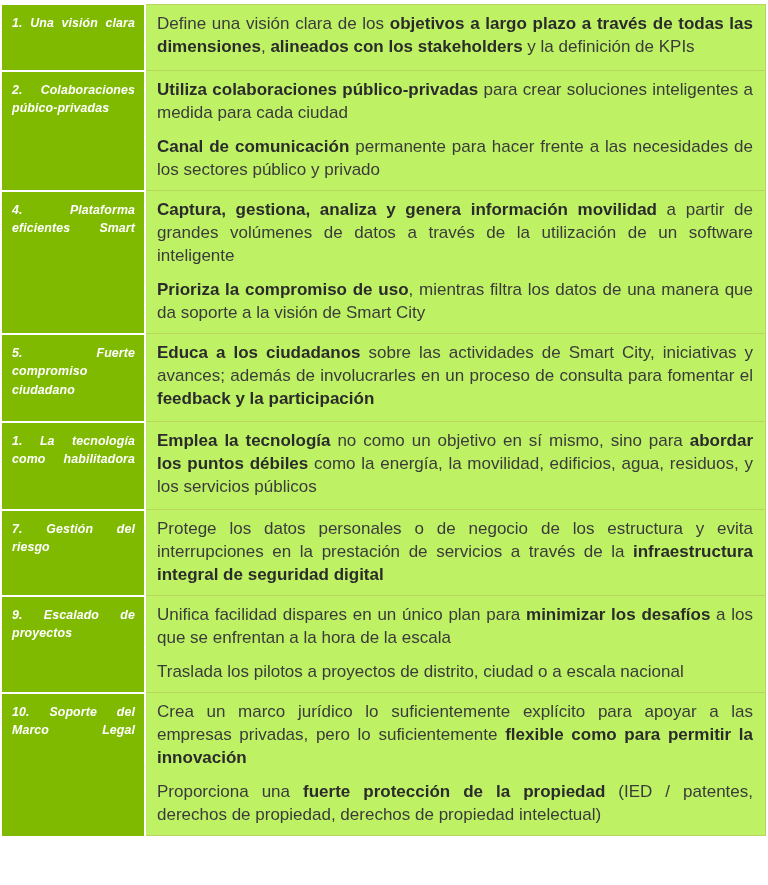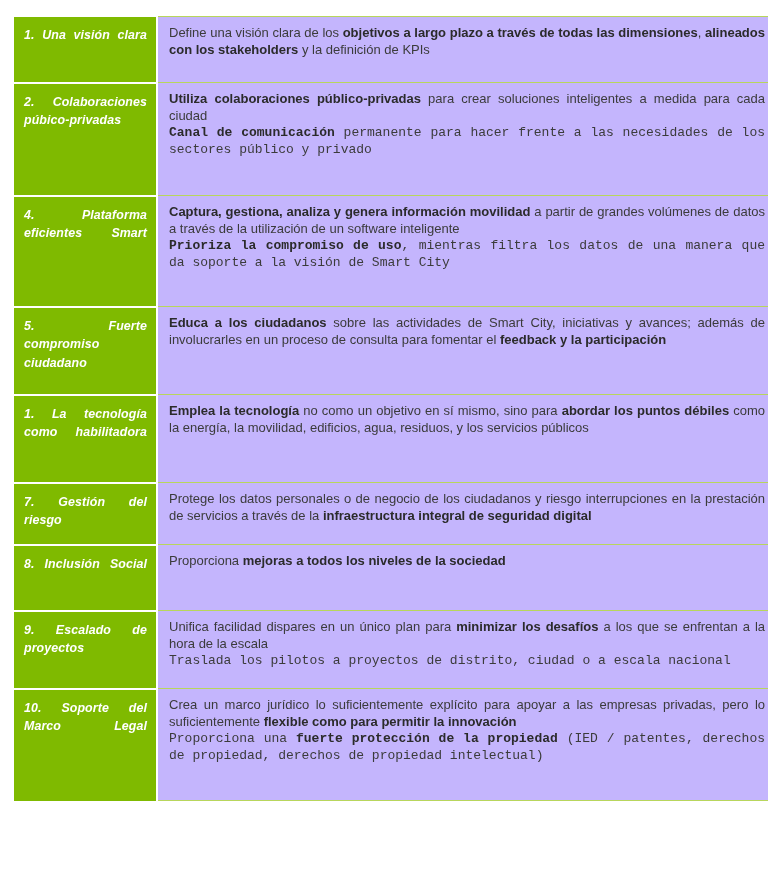--- a/index.html
+++ b/index.html
@@ -12,21 +12,21 @@
     width: 768px;
     height: 885px;
     font-family: "Liberation Sans", sans-serif;
     -webkit-font-smoothing: antialiased;
   }
 
   .doc {
     width: 768px;
     height: 885px;
     box-sizing: border-box;
-    padding: 12px;
+    padding: 0;
     background: #ffffff;
     overflow: hidden;
   }
 
   table.principles {
     border-collapse: collapse;
     table-layout: fixed;
     width: 764px;
     margin: 4px 0 0 2px;
   }
@@ -50,43 +50,43 @@
     letter-spacing: 0.1px;
   }
   td.label-cell .lbl {
     display: block;
     text-align: justify;
     text-align-last: justify;
   }
 
   
   td.body-cell {
-    background: #c4b5fd;
+    background: #bef264;
     color: #3b3b3b;
     vertical-align: top;
     padding: 7px 12px 9px 11px;
     box-sizing: border-box;
     border: 0;
     border-left: 2px solid #ffffff;
     border-top: 1.5px solid #b8d65c;
     border-right: 1.5px solid #b8d65c;
     border-bottom: 1.5px solid #b8d65c;
-    font-size: 13px;
-    line-height: 17px;
+    font-size: 17px;
+    line-height: 23px;
     text-align: justify;
     hyphens: none;
   }
   tr:first-child td.body-cell { border-top: 1.5px solid #b8d65c; }
 
   td.body-cell p {
     margin: 0 0 0 0;
     text-align: justify;
   }
   td.body-cell p + p {
-    font-family: Liberation Mono, monospace;
+    margin-top: 11px;
   }
   td.body-cell b {
     font-weight: bold;
     color: #2b2b2b;
   }
 
   
   tr.row { }
 </style>
 </head>
@@ -135,29 +135,21 @@
           </td>
           <td class="body-cell">
             <p><b>Emplea la tecnología</b><span> no como un objetivo en sí mismo, sino para </span><b>abordar los puntos débiles</b><span> como la energía, la movilidad, edificios, agua, residuos, y los servicios públicos</span></p>
           </td>
         </tr>
         <tr class="row" style="height: 62px;">
           <td class="label-cell">
             <span class="lbl">7. Gestión del riesgo</span>
           </td>
           <td class="body-cell">
-            <p><span>Protege los datos personales o de negocio de los ciudadanos y riesgo interrupciones en la prestación de servicios a través de la </span><b>infraestructura integral de seguridad digital</b></p>
-          </td>
-        </tr>
-        <tr class="row" style="height: 66px;">
-          <td class="label-cell">
-            <span class="lbl">8. Inclusión Social</span>
-          </td>
-          <td class="body-cell">
-            <p><span>Proporciona </span><b>mejoras a todos los niveles de la sociedad</b></p>
+            <p><span>Protege los datos personales o de negocio de los estructura y evita interrupciones en la prestación de servicios a través de la </span><b>infraestructura integral de seguridad digital</b></p>
           </td>
         </tr>
         <tr class="row" style="height: 78px;">
           <td class="label-cell">
             <span class="lbl">9. Escalado de proyectos</span>
           </td>
           <td class="body-cell">
             <p><span>Unifica facilidad dispares en un único plan para </span><b>minimizar los desafíos</b><span> a los que se enfrentan a la hora de la escala</span></p>
             <p><span>Traslada los pilotos a proyectos de distrito, ciudad o a escala nacional</span></p>
           </td>

